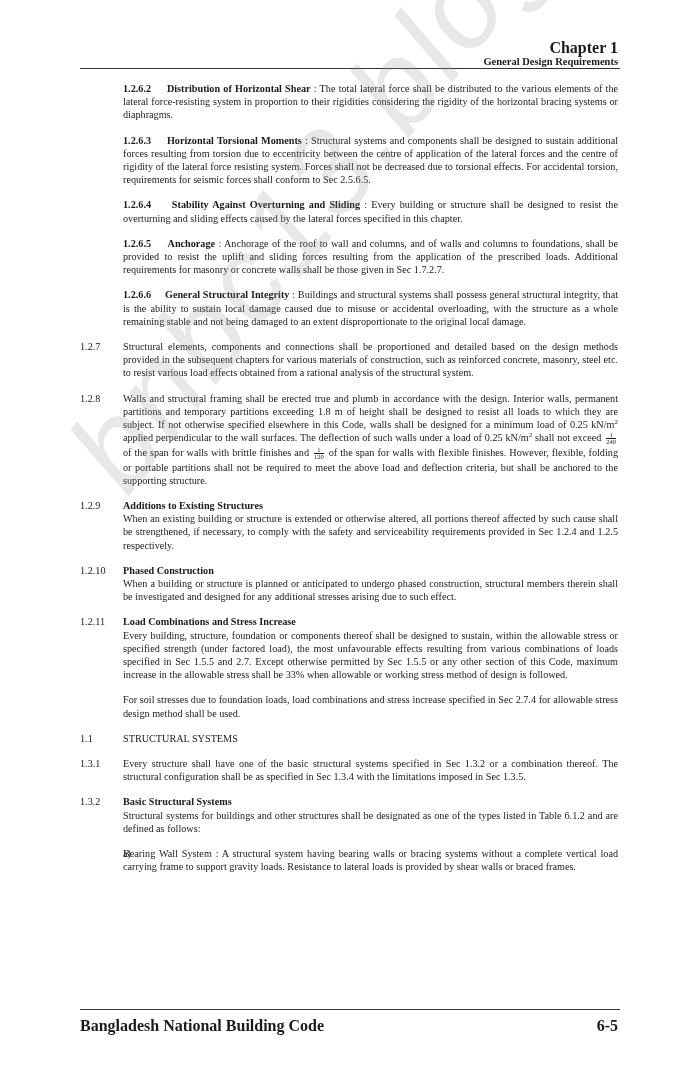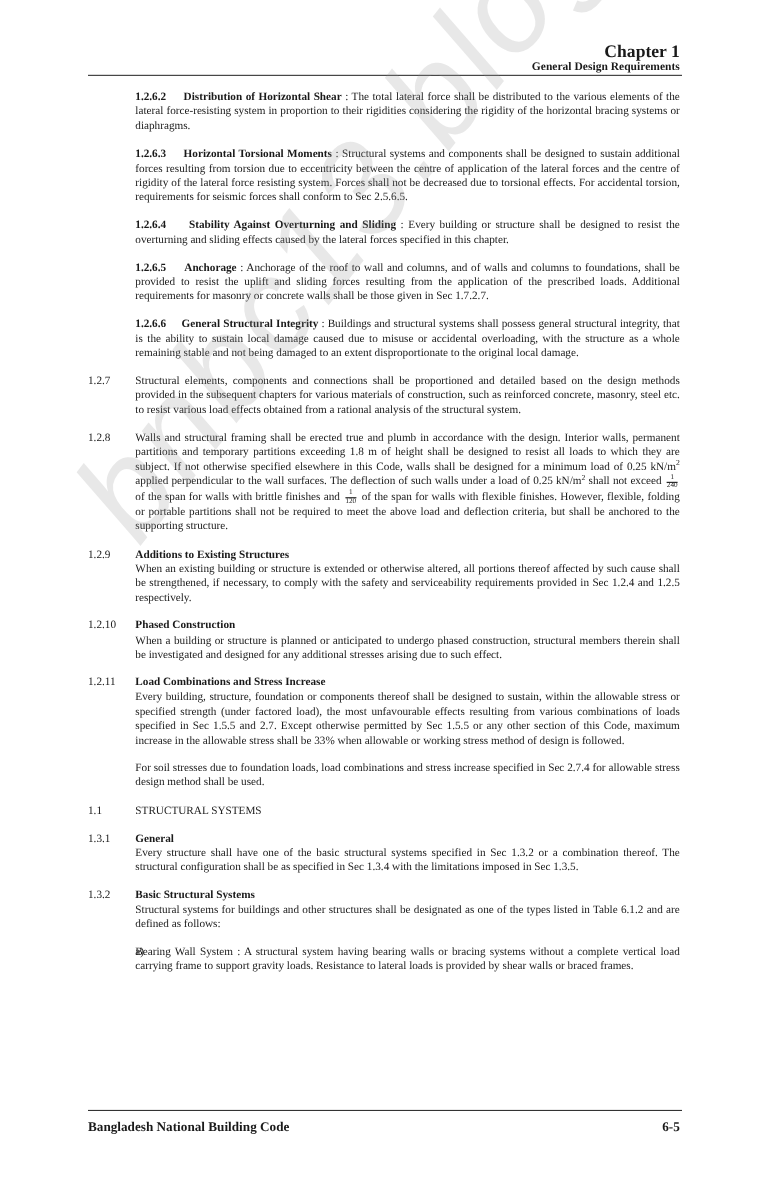--- a/index.html
+++ b/index.html
@@ -14,21 +14,21 @@
   .para { text-align:justify; margin:0; }
   .sub-para { margin-left:43px; }
   .b { font-weight:bold; }
   .frac { display:inline-block; vertical-align:middle; text-align:center; font-size:6.5px; line-height:6.5px; margin:0 2px; }
   .frac span { display:block; }
   .frac .den { border-top:0.8px solid #1a1a1a; }
   sup { font-size:7px; line-height:0; }
   .list-item { position:relative; margin-left:43px; }
   .list-item .lbl { position:absolute; left:0; top:0; }
   .list-item .txt { text-align:justify; }
-  .ftr { position:absolute; left:80px; width:540px; top:1017px; font-weight:bold; font-size:12px; }
+  .ftr { position:absolute; left:80px; width:540px; top:1017px; font-weight:bold; font-size:16px; }
   .ftr .right { position:absolute; right:2px; top:0;text-align:right; }
   .watermark { position:absolute; left:40px; top:430px; font-family:"Liberation Sans",sans-serif;
                font-size:120px; color:rgba(150,150,150,0.22); transform:rotate(-52deg);
                transform-origin:left top; white-space:nowrap; pointer-events:none; font-style:italic; letter-spacing:4px; }
 </style>
 </head>
 <body>
 
 <div class="page">
 
@@ -109,21 +109,20 @@
     <div style="position:relative; margin-top:12px;">
       <span style="position:absolute; left:0; top:0;">1.1</span>
       <div class="sub-para">
         <div>STRUCTURAL SYSTEMS</div>
       </div>
     </div>
 
     <div style="position:relative; margin-top:12px;">
       <span style="position:absolute; left:0; top:0;">1.3.1</span>
       <div class="sub-para">
-        <div class="b">General</div>
         <div class="para">Every structure shall have one of the basic structural systems specified in Sec 1.3.2 or a combination thereof. The structural configuration shall be as specified in Sec 1.3.4 with the limitations imposed in Sec 1.3.5.</div>
       </div>
     </div>
 
     <div style="position:relative; margin-top:12px;">
       <span style="position:absolute; left:0; top:0;">1.3.2</span>
       <div class="sub-para">
         <div class="b">Basic Structural Systems</div>
         <div class="para">Structural systems for buildings and other structures shall be designated as one of the types listed in Table 6.1.2  and are defined as follows:</div>
       </div>

